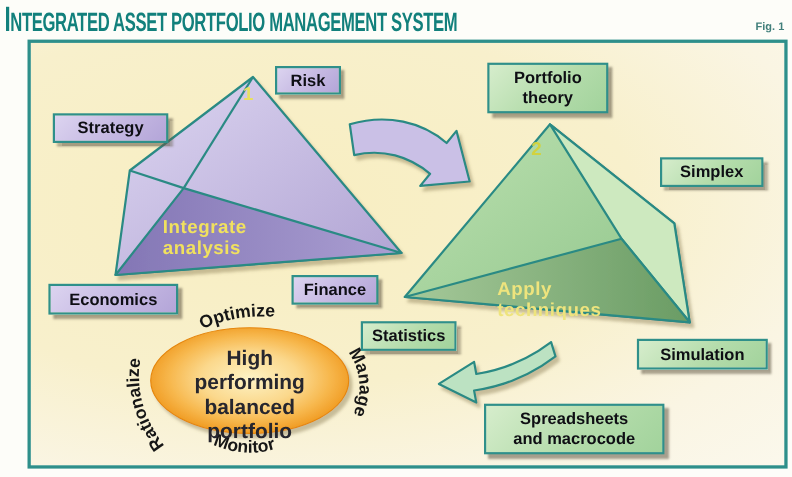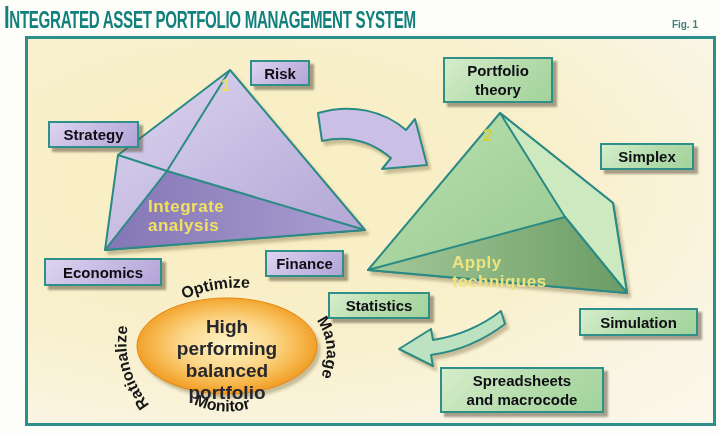--- a/index.html
+++ b/index.html
@@ -9,21 +9,21 @@
   
   #title{
     position:absolute;left:4px;top:1px;margin:0;
     color:#12807c;font-weight:bold;font-size:24px;line-height:32px;
     white-space:nowrap;letter-spacing:-0.5px;
     transform:scaleX(0.63);transform-origin:0 50%;
     font-family:"Liberation Sans",sans-serif;
   }
   #title::first-letter{font-size:32px;}
   #fig-label{
-    position:absolute;right:22px;top:19px;
+    position:absolute;right:7px;top:19px;
     color:#417f7b;font-size:10px;font-weight:bold;
   }
 
   
   #frame{
     position:absolute;left:25px;top:36px;width:685px;height:384px;
     border:3px solid #2e8f8a;
     background:radial-gradient(ellipse at 32% 38%, #f8eec1 0%, #f8f0cc 50%, #faf5e3 78%, #fbf8ec 100%);
   }
 
@@ -145,25 +145,25 @@
 analysis</div>
   <div class="facelbl" id="face2">Apply
 techniques</div>
 
   <div id="ellipse-text">High
 performing
 balanced
 portfolio</div>
 
   <div class="lbl lav" style="left:250px;top:60px;width:60px;height:26px;">Risk</div>
-  <div class="lbl lav" style="left:48px;top:121px;width:91px;height:27px;">Strategy</div>
+  <div class="lbl lav" style="left:48px;top:103px;width:105px;height:27px;">Strategy</div>
   <div class="lbl lav" style="left:44px;top:258px;width:118px;height:28px;">Economics</div>
   <div class="lbl lav" style="left:265px;top:250px;width:79px;height:27px;">Finance</div>
 
   <div class="lbl grn" style="left:443px;top:57px;width:110px;height:46px;">Portfolio
 theory</div>
   <div class="lbl grn" style="left:600px;top:143px;width:94px;height:27px;">Simplex</div>
-  <div class="lbl grn" style="left:328px;top:292px;width:102px;height:27px;">Statistics</div>
+  <div class="lbl grn" style="left:328px;top:292px;width:87px;height:27px;">Statistics</div>
   <div class="lbl grn" style="left:579px;top:308px;width:119px;height:28px;text-align:center;">Simulation</div>
   <div class="lbl grn" style="left:440px;top:367px;width:164px;height:46px;">Spreadsheets
 and macrocode</div>
 
 </div>
 
 </body></html>

